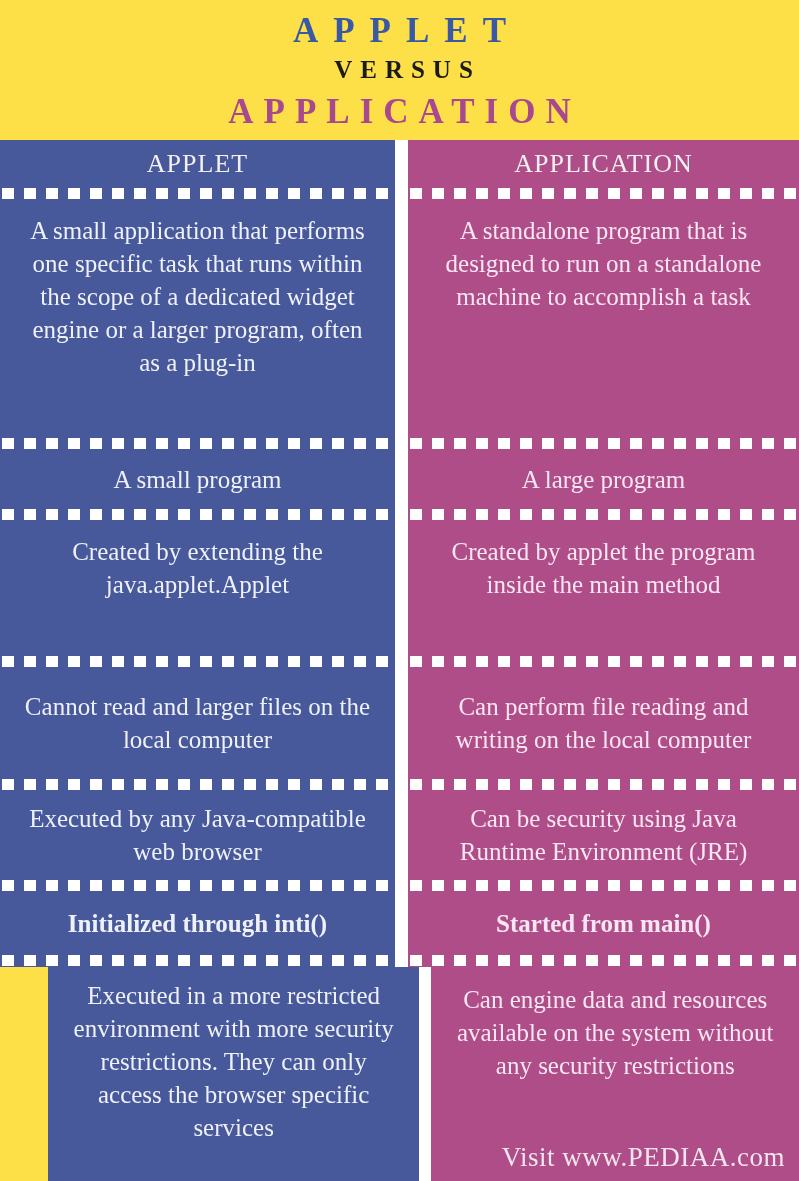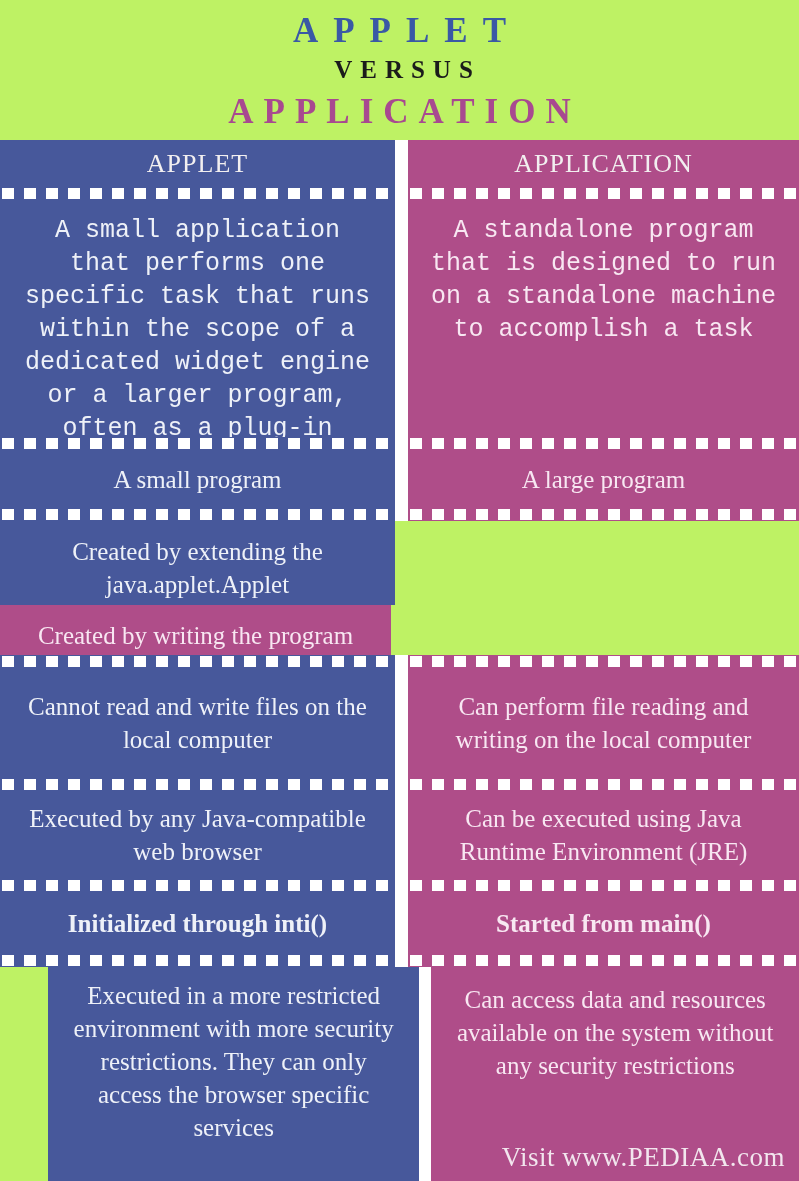--- a/index.html
+++ b/index.html
@@ -1,21 +1,21 @@
 <!DOCTYPE html>
 <html><head>
 <meta charset="utf-8">
 <style>
   * { margin: 0; padding: 0; box-sizing: border-box; }
   html, body { background: #ffffff; }
   .page {
     position: relative;
     width: 799px;
     height: 1181px;
-    background: #bef264;
+    background: #fde047;
     font-family: "Liberation Serif", "DejaVu Serif", serif;
     overflow: hidden;
   }
 
   
   .masthead {
     height: 140px;
     text-align: center;
     padding-top: 10px;
   }
@@ -70,23 +70,23 @@
 
   .content {
     display: flex; align-items: center; justify-content: center;
     text-align: center;
     font-size: 25px;
     line-height: 33px;
     padding: 4px 22px;
   }
   .content.top { align-items: flex-start; padding-top: 14px; }
 
-  .h-row0 { height: 237px; font-family: Liberation Mono, monospace; }
+  .h-row0 { height: 237px; }
   .h-row1 { height: 58px; }
-  .h-row2 { height: 134px; flex-direction: column; }
+  .h-row2 { height: 134px; }
   .h-row3 { height: 110px; }
   .h-row4 { height: 88px; }
   .h-row5 { height: 62px; font-weight: bold; }
   .h-row6 { height: 214px; padding-left: 48px; }
   .row6-l { align-items: flex-start; padding-top: 12px; }
   .row6-r { align-items: flex-start; padding-top: 16px; position: relative; }
 
   .footer-note {
     position: absolute;
     right: 14px;
@@ -140,45 +140,45 @@
 
   <div class="band sep-band">
     <div class="cell-l sep-cell"></div>
     <div class="gutter"></div>
     <div class="cell-r sep-cell"></div>
   </div>
 
   <div class="band h-row2">
     <div class="cell-l content top">Created by extending the java.applet.Applet</div>
     <div class="gutter"></div>
-    <div class="cell-r content top">Created by writing the program inside the main method</div>
+    <div class="cell-r content top">Created by applet the program inside the main method</div>
   </div>
 
   <div class="band sep-band">
     <div class="cell-l sep-cell"></div>
     <div class="gutter"></div>
     <div class="cell-r sep-cell"></div>
   </div>
 
   <div class="band h-row3">
-    <div class="cell-l content">Cannot read and write files on the local computer</div>
+    <div class="cell-l content">Cannot read and larger files on the local computer</div>
     <div class="gutter"></div>
     <div class="cell-r content">Can perform file reading and writing on the local computer</div>
   </div>
 
   <div class="band sep-band">
     <div class="cell-l sep-cell"></div>
     <div class="gutter"></div>
     <div class="cell-r sep-cell"></div>
   </div>
 
   <div class="band h-row4">
     <div class="cell-l content">Executed by any Java-compatible web browser</div>
     <div class="gutter"></div>
-    <div class="cell-r content">Can be executed using Java Runtime Environment (JRE)</div>
+    <div class="cell-r content">Can be security using Java Runtime Environment (JRE)</div>
   </div>
 
   <div class="band sep-band">
     <div class="cell-l sep-cell"></div>
     <div class="gutter"></div>
     <div class="cell-r sep-cell"></div>
   </div>
 
   <div class="band h-row5">
     <div class="cell-l content">Initialized through inti()</div>
@@ -189,18 +189,18 @@
   <div class="band sep-band">
     <div class="cell-l sep-cell"></div>
     <div class="gutter"></div>
     <div class="cell-r sep-cell"></div>
   </div>
 
   <div class="band h-row6">
     <div class="cell-l content row6-l">Executed in a more restricted environment with more security restrictions. They can only access the browser specific services</div>
     <div class="gutter"></div>
     <div class="cell-r content row6-r">
-      <span>Can access data and resources available on the system without any security restrictions</span>
+      <span>Can engine data and resources available on the system without any security restrictions</span>
       <span class="footer-note">Visit www.PEDIAA.com</span>
     </div>
   </div>
 
 </div>
 
 </body></html>

